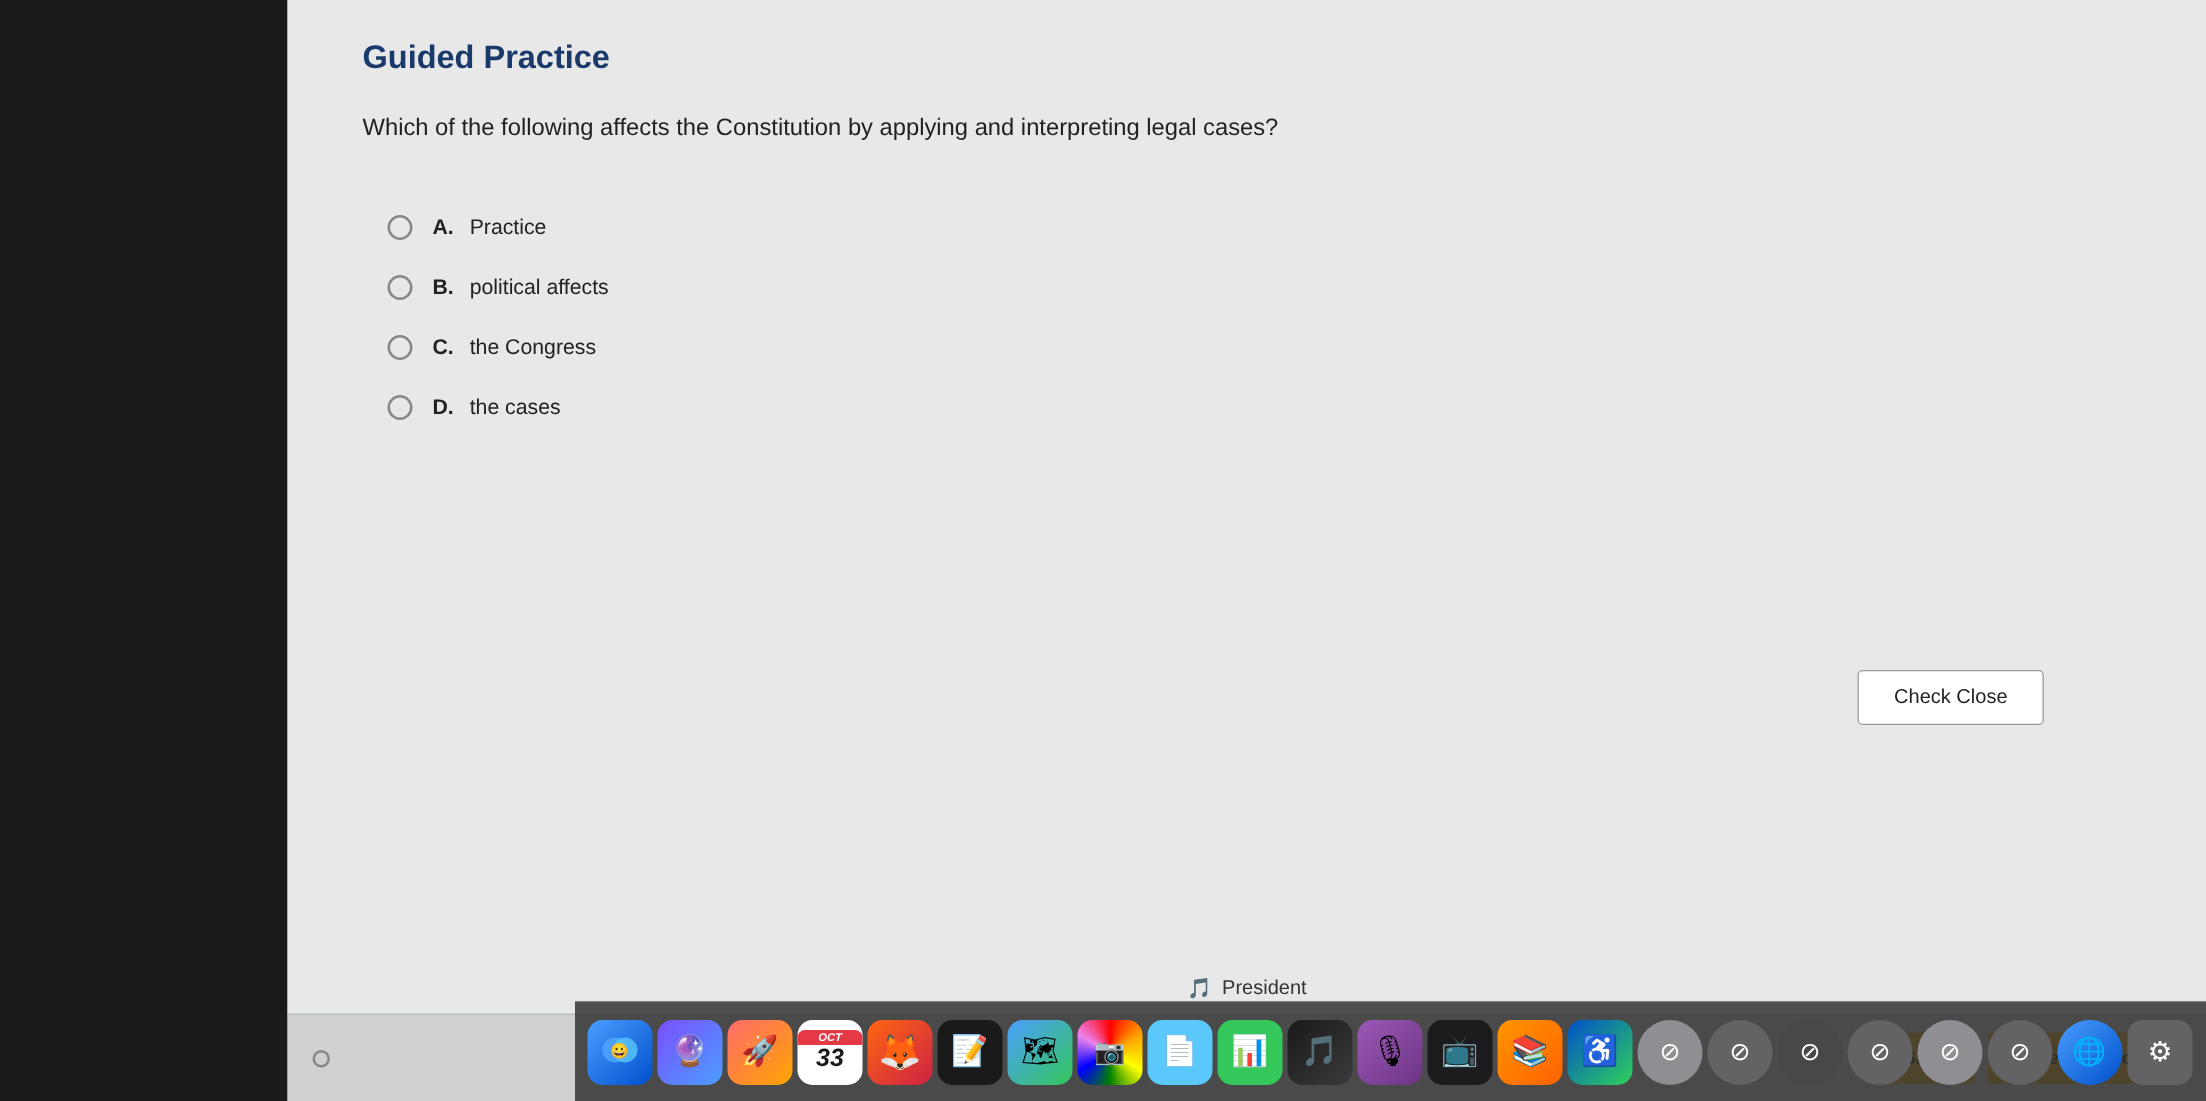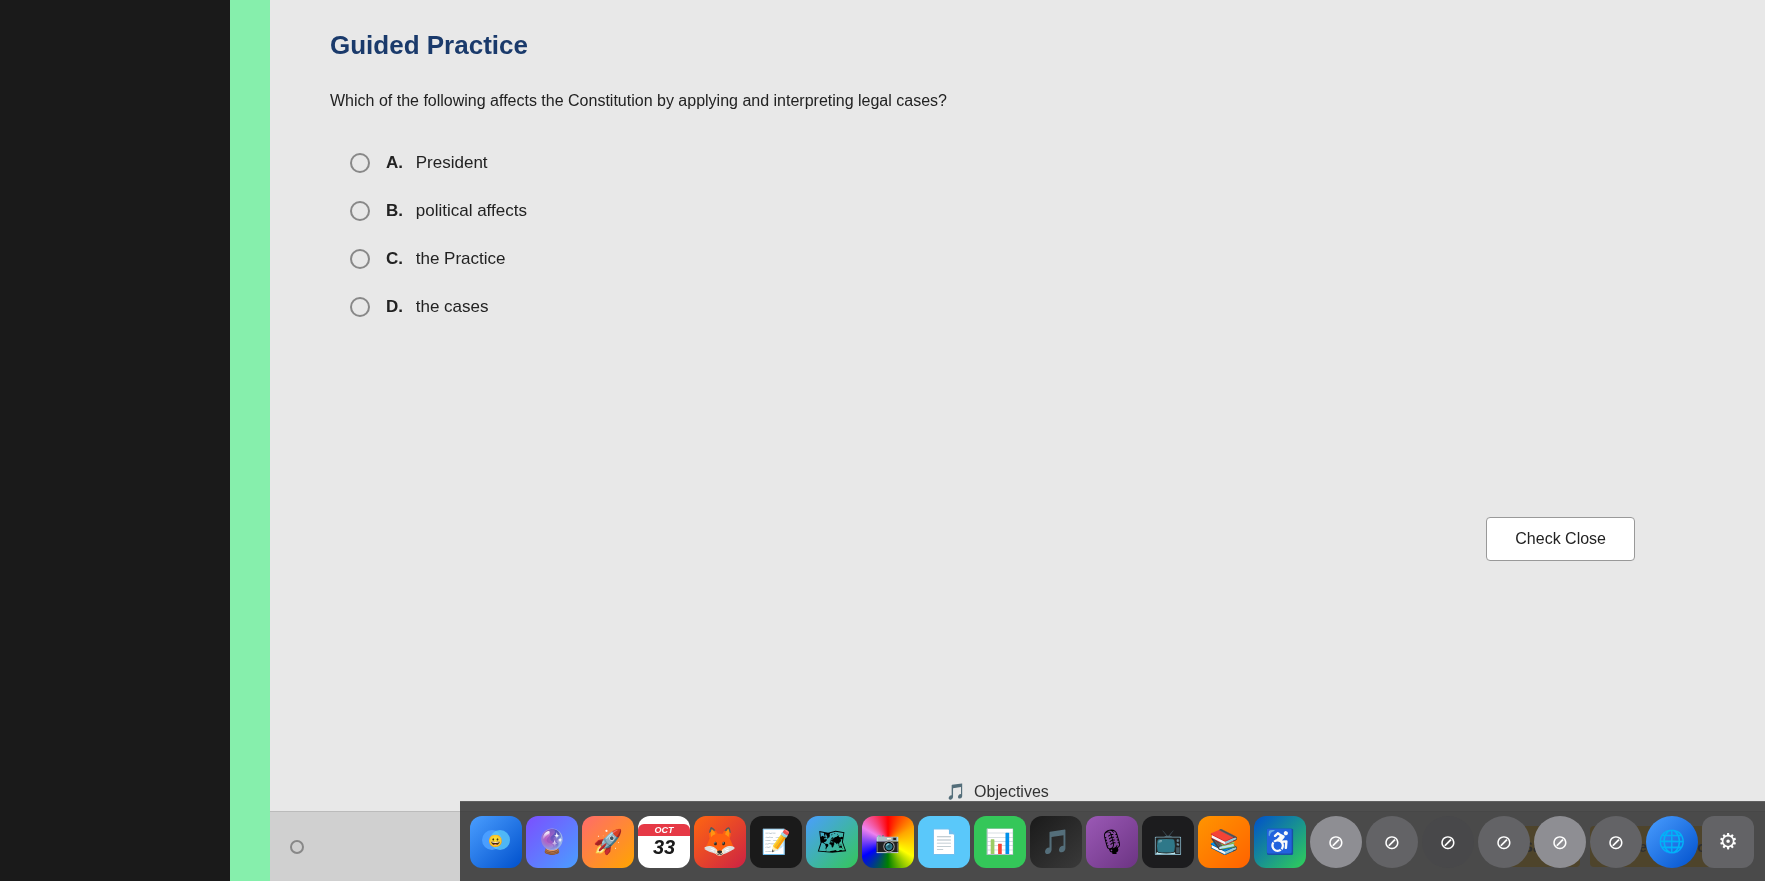--- a/index.html
+++ b/index.html
@@ -21,41 +21,40 @@
       flex-shrink: 0;
     }
 
     
     .main-content {
       flex: 1;
       background: #86efac;
       display: flex;
       flex-direction: column;
       position: relative;
-      padding-left: 40px;
     }
 
     .content-body {
       flex: 1;
       padding: 30px 50px 20px 60px;
       background: #e8e8e8;
       overflow: hidden;
     }
 
     .guided-practice-title {
       color: #1a3a6b;
       font-size: 26px;
       font-weight: 700;
       margin-bottom: 28px;
     }
 
     .question-text {
-      font-size: 16px;
+      font-size: 19px;
       color: #222;
-      margin-bottom: 30px;
+      margin-bottom: 44px;
       font-weight: 400;
       line-height: 1.5;
       max-width: 800px;
     }
 
     .answer-options {
       display: flex;
       flex-direction: column;
       gap: 8px;
       margin-left: 20px;
@@ -221,37 +220,37 @@
     <div class="content-body">
       <h1 class="guided-practice-title">Guided Practice</h1>
       <p class="question-text">Which of the following affects the Constitution by applying and interpreting legal cases?</p>
 
       <div class="answer-options">
 
         <div class="answer-option">
           <div class="radio-circle"></div>
           <span class="option-label">
             <span class="letter">A.</span>
-            <span>President</span>
+            <span>Practice</span>
           </span>
         </div>
 
         <div class="answer-option">
           <div class="radio-circle"></div>
           <span class="option-label">
             <span class="letter">B.</span>
             <span>political affects</span>
           </span>
         </div>
 
         <div class="answer-option">
           <div class="radio-circle"></div>
           <span class="option-label">
             <span class="letter">C.</span>
-            <span>the Practice</span>
+            <span>the Congress</span>
           </span>
         </div>
 
         <div class="answer-option">
           <div class="radio-circle"></div>
           <span class="option-label">
             <span class="letter">D.</span>
             <span>the cases</span>
           </span>
         </div>
@@ -265,21 +264,21 @@
     </div>
 
     <div class="bottom-bar">
       <div class="bottom-circle"></div>
       <button class="save-btn">Save</button>
       <button class="save-close-btn">Save and Close</button>
     </div>
 
     <div class="objectives-label">
       <span>🎵</span>
-      <span>Objectives</span>
+      <span>President</span>
     </div>
 
     <div class="dock-bar">
 
       <div class="dock-item finder">
         <svg width="32" height="32" viewBox="0 0 32 32">
           <circle cx="12" cy="14" r="10" fill="#4a9eff"></circle>
           <circle cx="20" cy="14" r="10" fill="#5ac8fa" opacity="0.8"></circle>
           <text x="16" y="19" text-anchor="middle" font-size="12" fill="white">😀</text>
         </svg>

